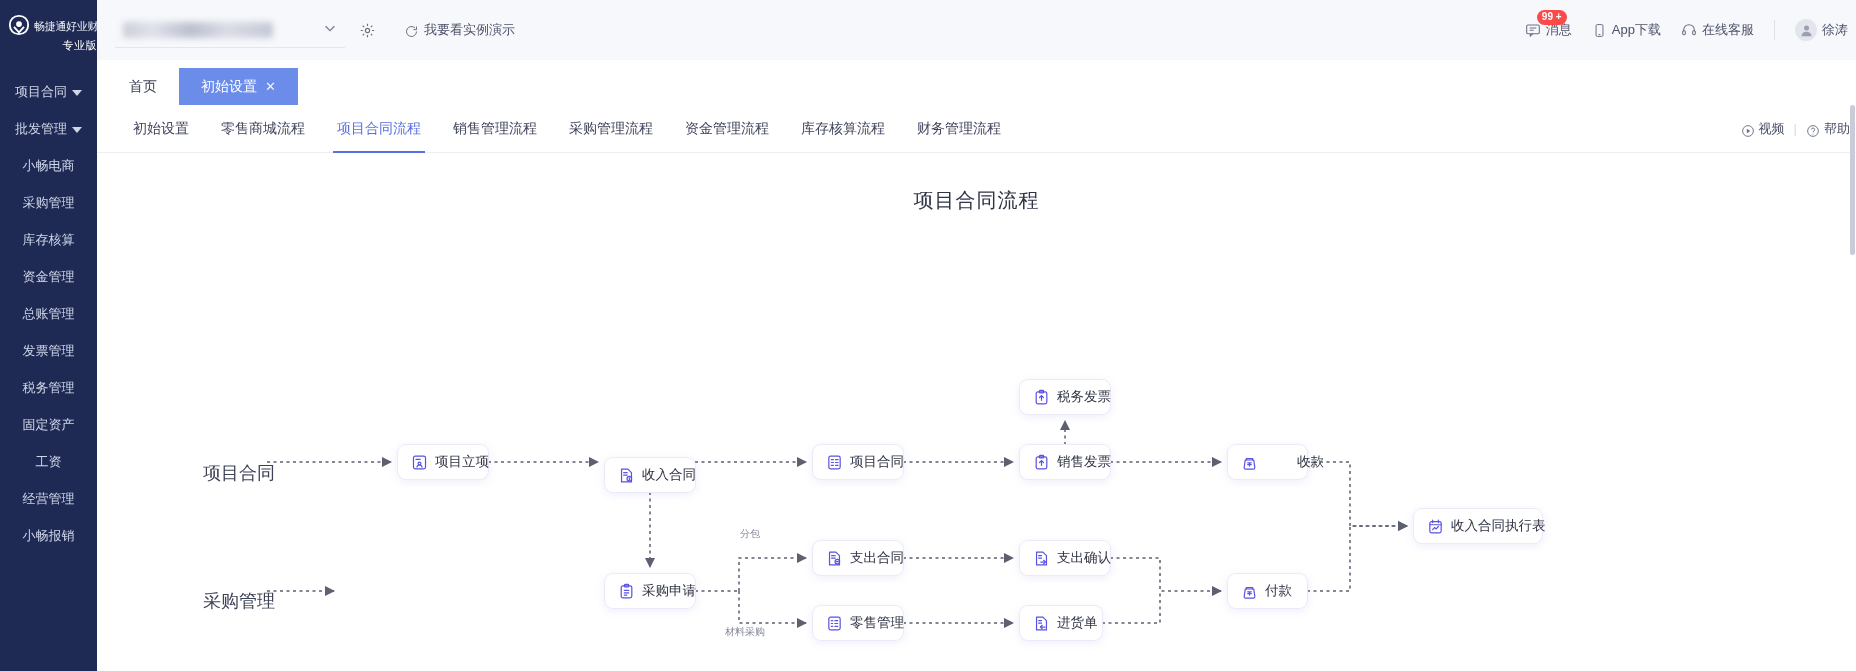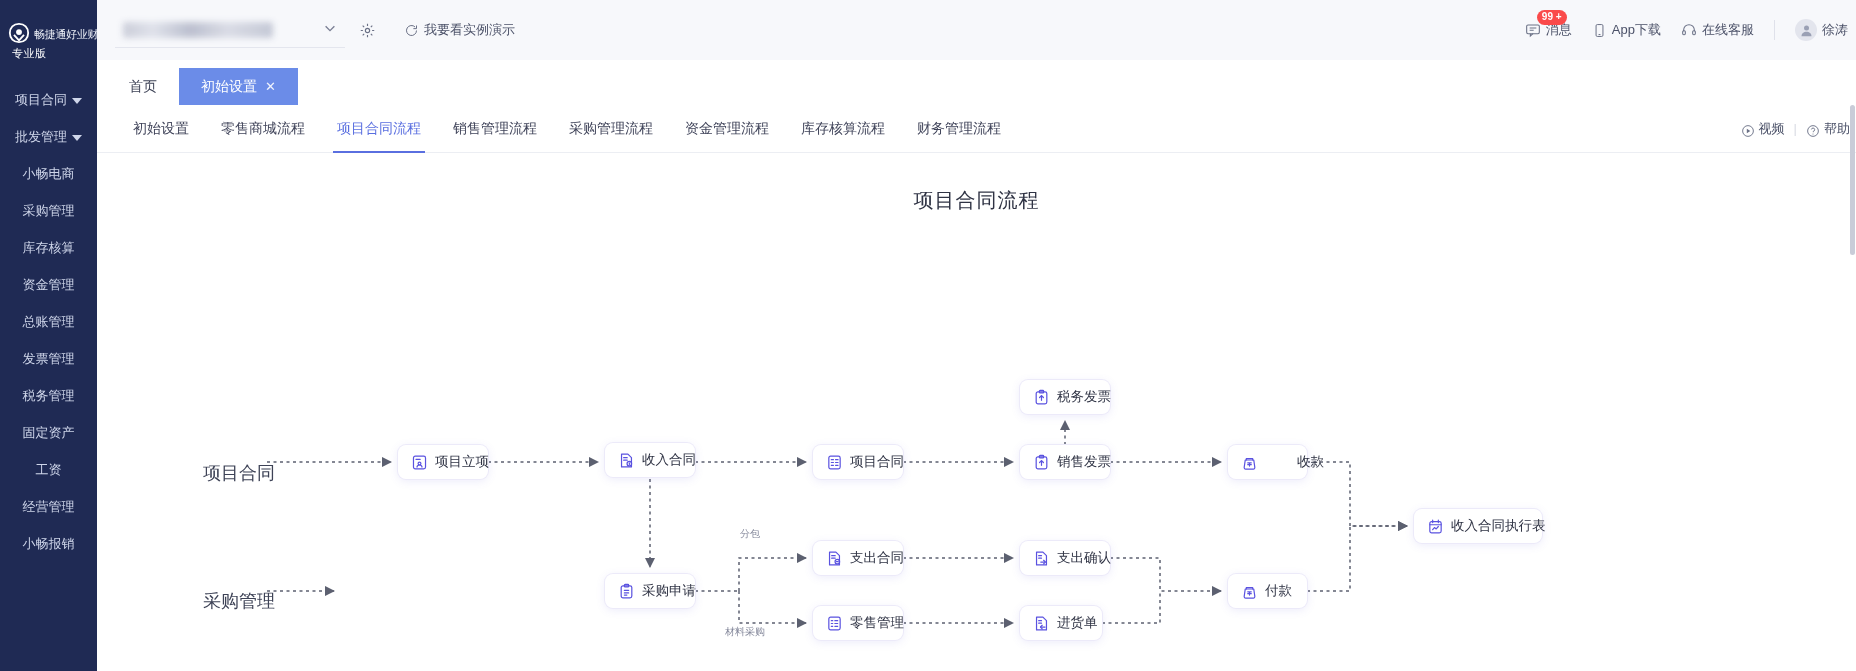--- a/index.html
+++ b/index.html
@@ -8,21 +8,21 @@
     font-family: "Liberation Sans", "DejaVu Sans", sans-serif;
     background: #ffffff; overflow: hidden;
   }
   #app { position: relative; width: 1856px; height: 671px; background:#fff; }
 
   
   .sidebar {
     position: absolute; left: 0; top: 0; width: 97px; height: 671px;
     background: #1f2a54; color: #dfe3f0; overflow: hidden;
   }
-  .logo-wrap { padding: 22px 0 6px 8px; }
+  .logo-wrap { padding: 14px 0 6px 8px; text-align: right; }
   .logo-row { display: flex; align-items: center; gap: 4px; }
   .logo-mark {
     width: 22px; height: 22px; flex: 0 0 22px;
     display: flex; align-items: center; justify-content: center;
   }
   .logo-text {
     font-size: 11px; color: #eef1f8; white-space: nowrap; letter-spacing: -0.3px;
     position: relative; top: 1px;
   }
   .logo-sub { font-size: 11px; color: #ffffff; margin: 2px 0 0 4px; letter-spacing:.5px;}
@@ -44,21 +44,21 @@
   }
   .company-box { display:flex; align-items:center; margin-left: 18px; width: 230px;
      border-bottom: 1px solid #e4e6ee; height: 36px; }
   .blurred {
     width: 150px; height: 16px; margin-left: 8px; border-radius: 2px;
     background: linear-gradient(90deg,#c9ccd8 0%,#dfe1ea 20%,#b9bdcd 45%,#d9dbe5 70%,#c2c6d4 100%);
     filter: blur(3px); opacity:.95;
   }
   .chev { margin-left: auto; margin-right: 8px; color:#7a7f94; font-size: 13px;}
   .gear { margin-left: 14px; color:#6b7186; display:flex; align-items:center;}
-  .demo-link { margin-left: 28px; display:flex; align-items:center; gap:5px;
+  .demo-link { margin-left: 28px; display:flex; align-items:flex-end; gap:5px;
     font-size: 13px; color:#4b5168; cursor:pointer; }
   .top-right { margin-left:auto; display:flex; align-items:center; gap:20px; margin-right: 8px;}
   .tr-item { display:flex; align-items:center; gap:5px; font-size:13px; color:#4b5168; cursor:pointer; position:relative;}
   .badge {
     position:absolute; left: 12px; top: -11px; background:#fa4a4a; color:#fff;
     font-size: 10px; border-radius: 9px; padding: 1px 5px 2px 5px; font-weight:bold;
     white-space:nowrap; line-height: 1.2;
   }
   .divider-v { width:1px; height: 20px; background:#dfe1ea; }
   .avatar { width:22px; height:22px; border-radius:50%; background:#e3e5ed; display:flex;
@@ -330,21 +330,21 @@
           <span class="ico">
             <svg width="17" height="17" viewBox="0 0 24 24" fill="none" stroke="#5a52e0" stroke-width="1.7" stroke-linecap="round" stroke-linejoin="round">
               <rect x="3.5" y="3" width="17" height="18" rx="2.5"></rect>
               <path d="M7 7.5h6"></path>
               <circle cx="12" cy="13.5" r="2"></circle>
               <path d="M8.5 18.5c0-2 1.6-3 3.5-3s3.5 1 3.5 3"></path>
             </svg>
           </span>
           <span>项目立项</span>
         </div>
-        <div class="node" style="left: 508px; top: 229px; width: 90px;">
+        <div class="node" style="left: 508px; top: 244px; width: 90px;">
           <span class="ico">
             <svg width="17" height="17" viewBox="0 0 24 24" fill="none" stroke="#5a52e0" stroke-width="1.7" stroke-linecap="round" stroke-linejoin="round">
               <path d="M5 3h9l5 5v13H5z"></path>
               <path d="M8 8h5M8 11.5h5"></path>
               <circle cx="16" cy="16.5" r="3.2"></circle>
               <path d="M16 15.2v2.6"></path>
             </svg>
           </span>
           <span>收入合同</span>
         </div>

